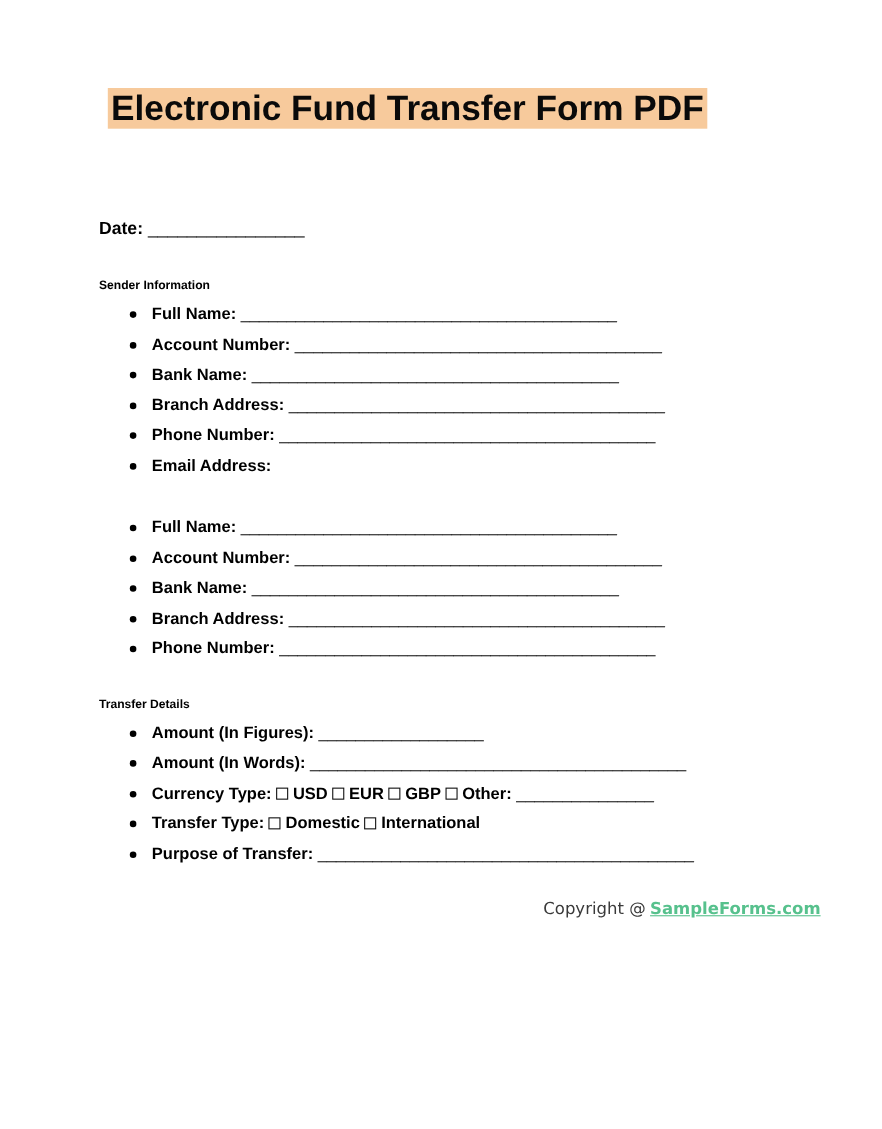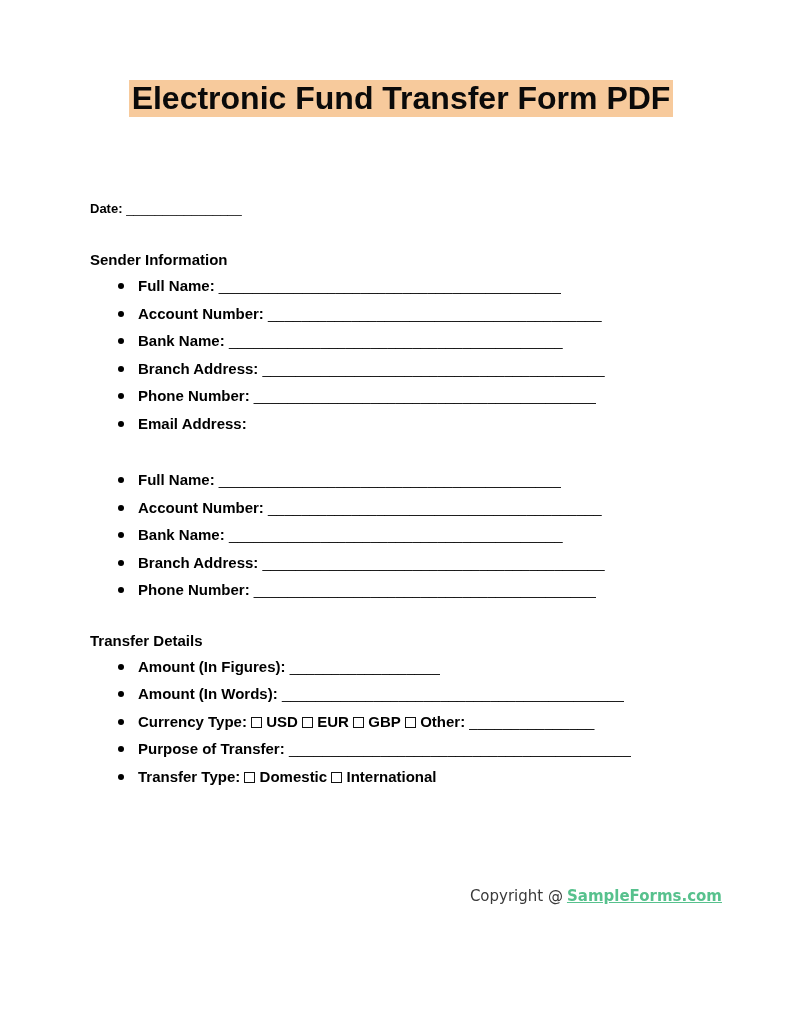--- a/index.html
+++ b/index.html
@@ -8,51 +8,51 @@
     width: 802px;
     height: 1026px;
     background: #ffffff;
     position: relative;
     overflow: hidden;
     font-family: "Liberation Sans", sans-serif;
     color: #000000;
   }
   .title-wrap {
     padding-top: 80px;
-    text-align: center;
+    padding-left: 98px;
   }
   .page-title {
     display: inline-block;
     font-size: 32px;
     font-weight: 700;
     line-height: 35px;
     padding: 1px 3px;
     color: #0a0a0a;
   }
   .date-row {
     margin: 84px 90px 0 90px;
-    font-size: 13px;
+    font-size: 16px;
     line-height: 16px;
   }
   .field-label {
     font-weight: 700;
     color: #000000;
   }
   .blank-line {
     font-weight: 400;
     color: #0a0a0a;
     letter-spacing: 0;
     white-space: nowrap;
   }
   .sections {
     margin: 35px 64px 0 90px;
   }
   .section + .section { margin-top: 29px; }
   .section-heading {
-    font-size: 15px;
+    font-size: 11px;
     font-weight: 700;
     line-height: 16px;
   }
   ul.items {
     list-style: none;
     margin-top: 4px;
   }
   ul.items li {
     position: relative;
     padding-left: 48px;
@@ -71,22 +71,22 @@
   }
   .checkbox {
     display: inline-block;
     width: 11px;
     height: 11px;
     border: 1.5px solid #111111;
     vertical-align: -1px;
     background: #ffffff;
   }
   .footer {
-    margin-top: 96px;
-    padding-right: 80px;
+    margin-top: 26px;
+    padding-right: 56px;
     text-align: right;
     font-family: "DejaVu Sans", sans-serif;
     font-size: 15px;
     line-height: 20px;
     color: #3a3a3a;
   }
   .footer .prefix { margin-right: 4px; }
   .footer a {
     font-weight: 700;
     text-decoration: underline;
@@ -127,22 +127,22 @@
           <li><span class="bullet"></span><span class="field-label">Branch Address:</span> <span class="blank-line">_________________________________________</span></li>
           <li><span class="bullet"></span><span class="field-label">Phone Number:</span> <span class="blank-line">_________________________________________</span></li>
         </ul>
       </div>
       <div class="section">
         <div class="section-heading">Transfer Details</div>
         <ul class="items">
           <li><span class="bullet"></span><span class="field-label">Amount (In Figures):</span> <span class="blank-line">__________________</span></li>
           <li><span class="bullet"></span><span class="field-label">Amount (In Words):</span> <span class="blank-line">_________________________________________</span></li>
           <li><span class="bullet"></span><span class="field-label">Currency Type:</span> <span class="checkbox"></span> <span class="field-label">USD</span> <span class="checkbox"></span> <span class="field-label">EUR</span> <span class="checkbox"></span> <span class="field-label">GBP</span> <span class="checkbox"></span> <span class="field-label">Other:</span> <span class="blank-line">_______________</span></li>
+          <li><span class="bullet"></span><span class="field-label">Transfer Type:</span> <span class="checkbox"></span> <span class="field-label">Domestic</span> <span class="checkbox"></span> <span class="field-label">International</span></li>
           <li><span class="bullet"></span><span class="field-label">Purpose of Transfer:</span> <span class="blank-line">_________________________________________</span></li>
-          <li><span class="bullet"></span><span class="field-label">Transfer Type:</span> <span class="checkbox"></span> <span class="field-label">Domestic</span> <span class="checkbox"></span> <span class="field-label">International</span></li>
         </ul>
       </div>
     </div>
 
   <div class="footer">
     <span class="prefix">Copyright @</span><a style="color: rgb(87, 193, 141);">SampleForms.com</a>
   </div>
 
 </div>
 

